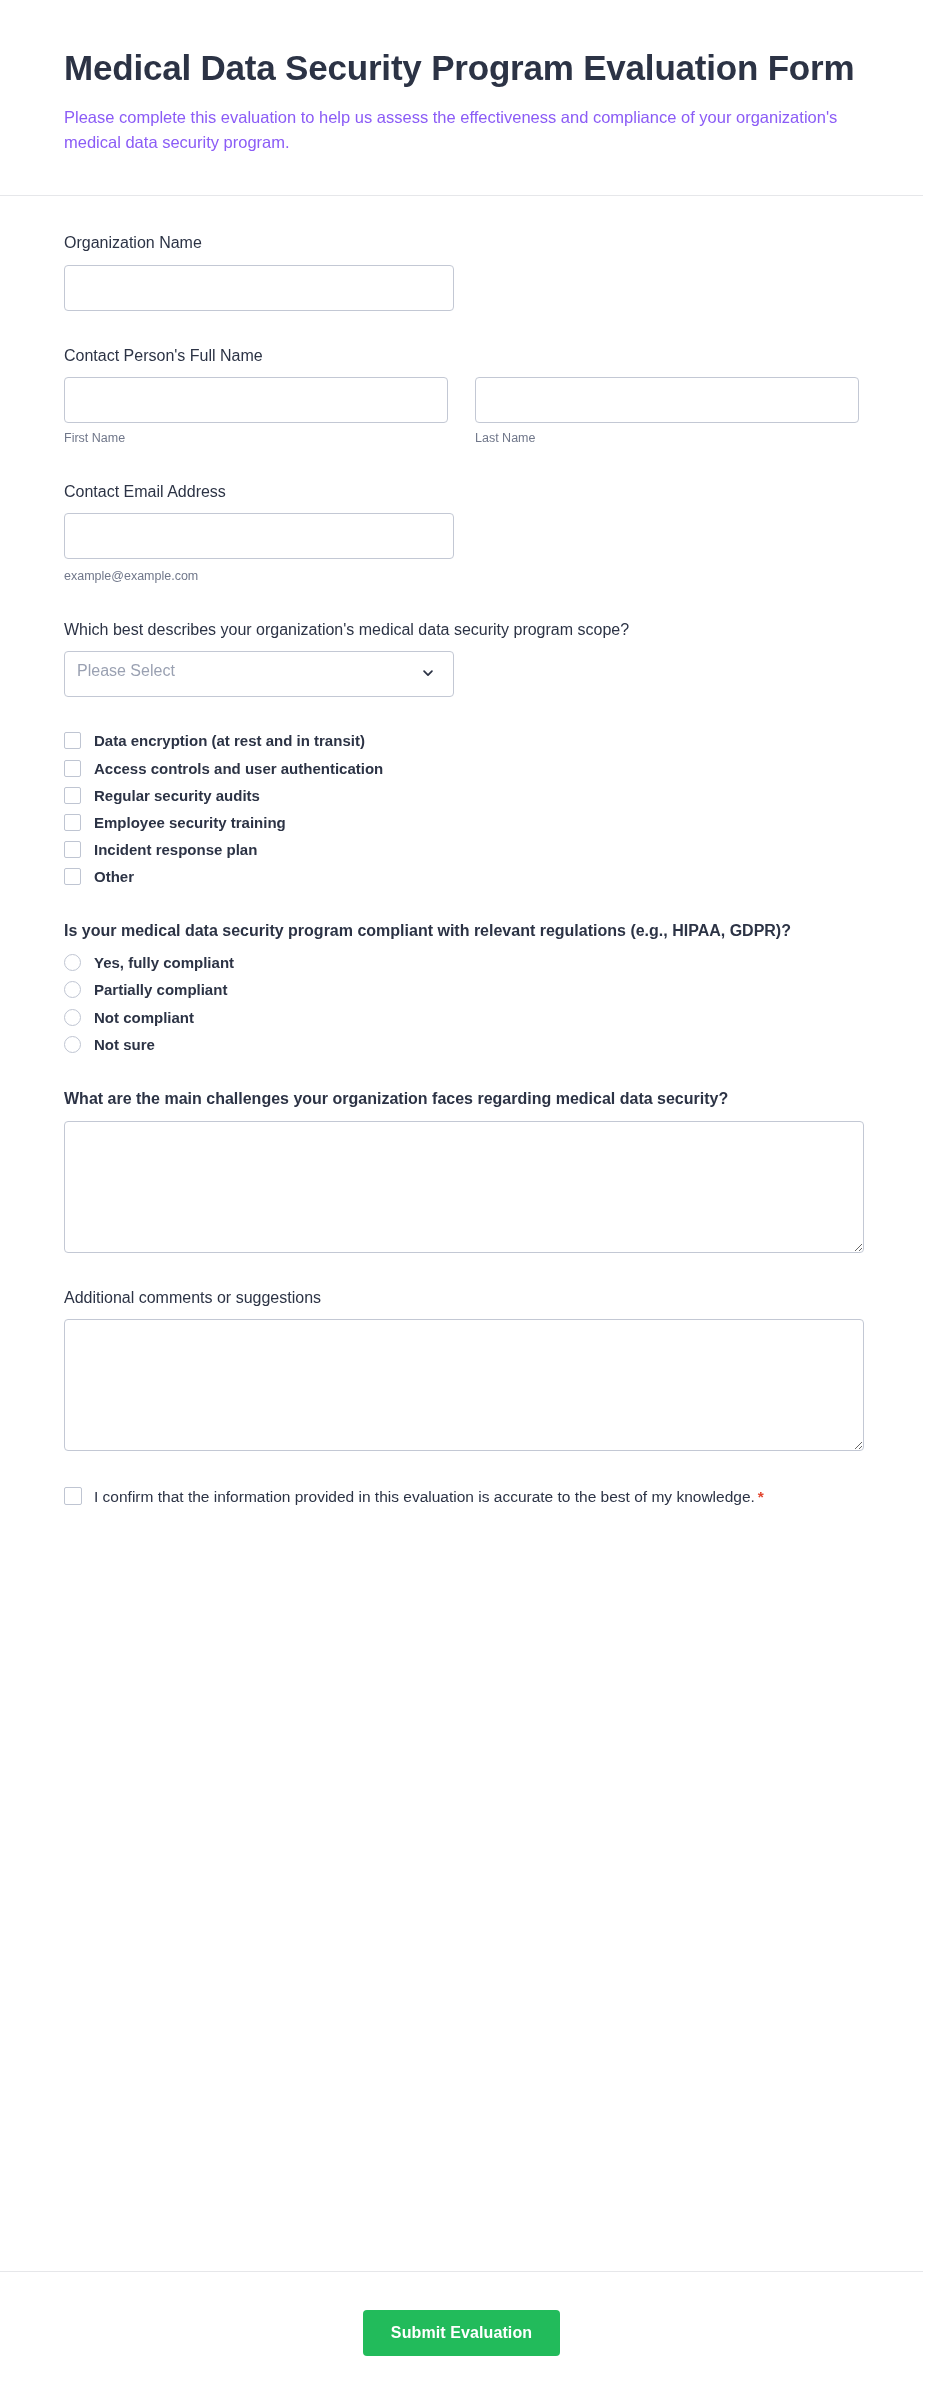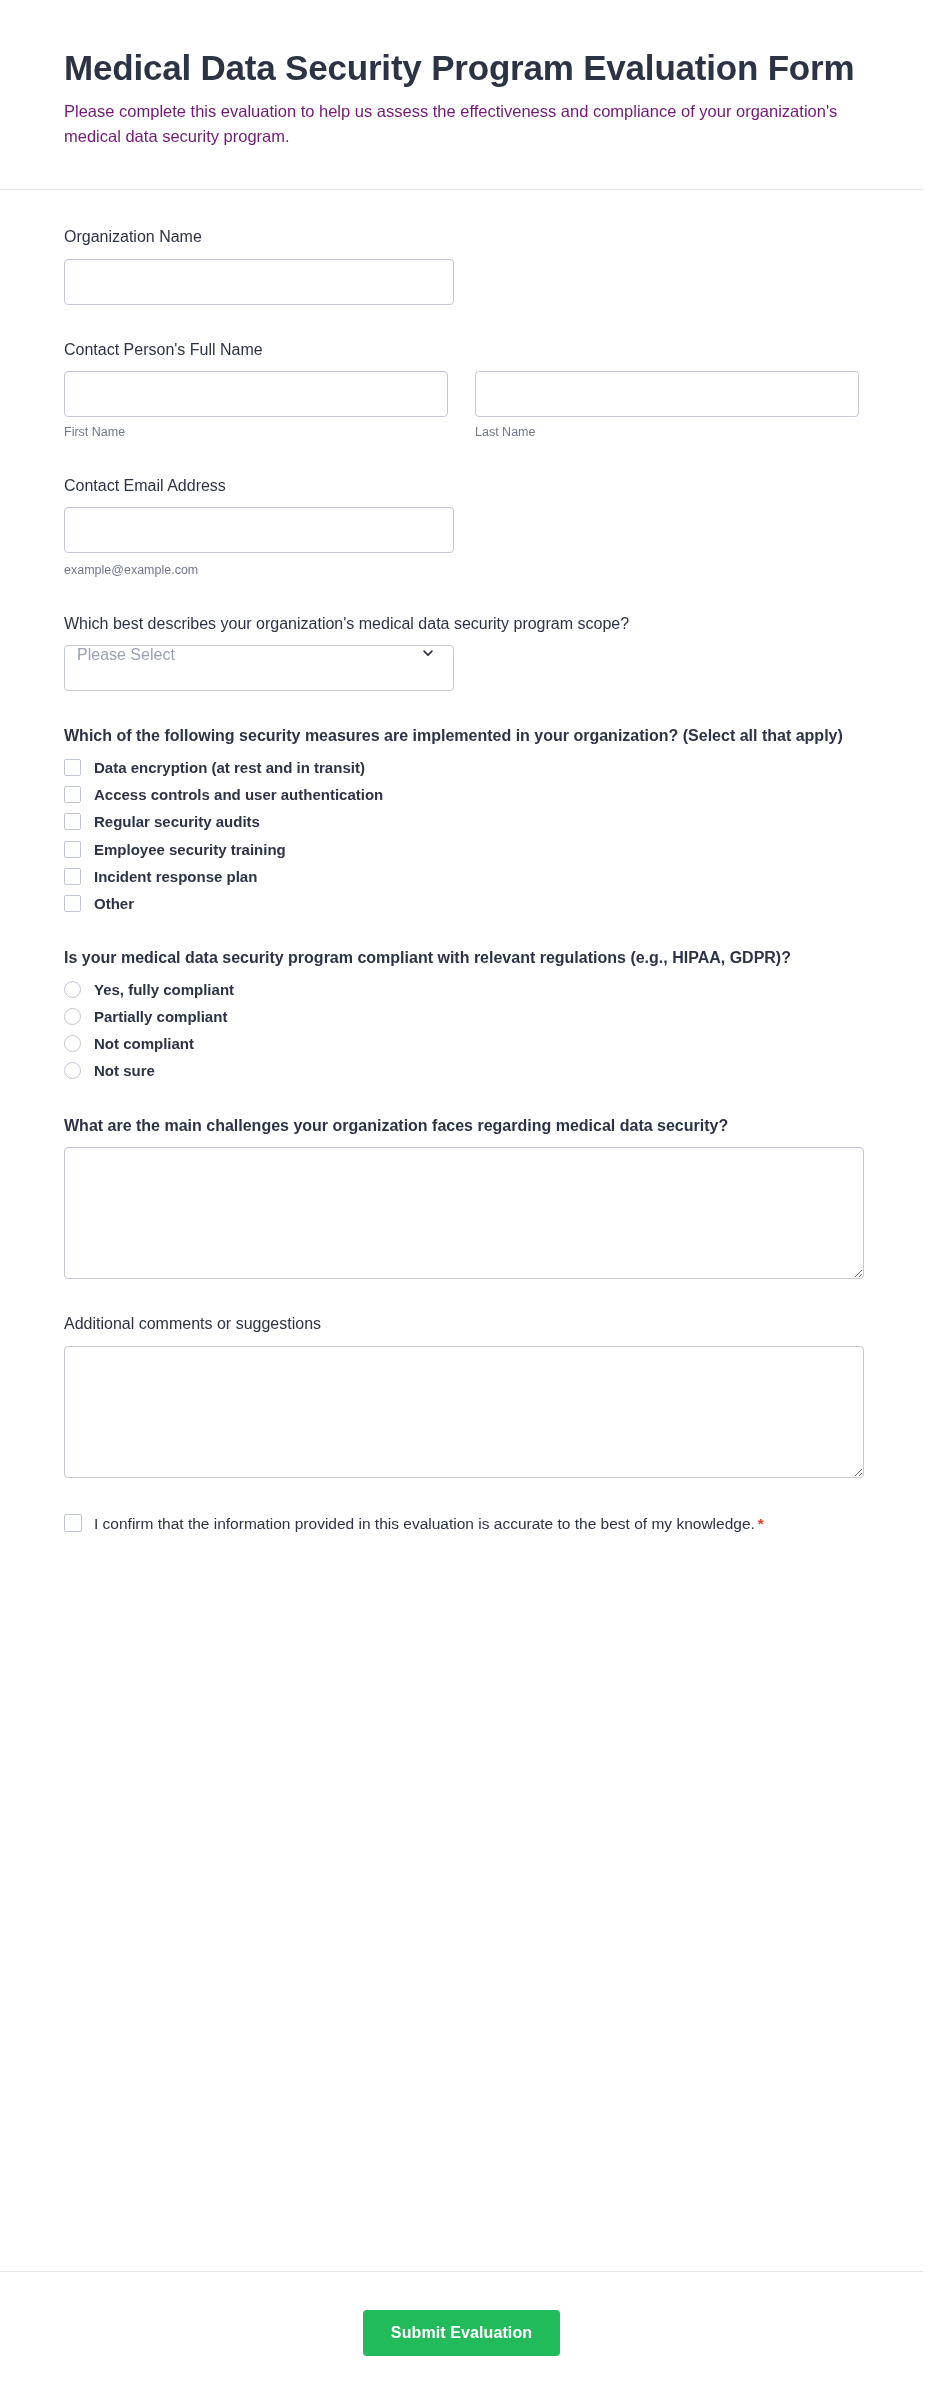--- a/index.html
+++ b/index.html
@@ -32,24 +32,24 @@
   .form-title {
     font-size: 35px;
     line-height: 1.28;
     font-weight: 700;
     color: #2c3345;
     letter-spacing: -0.2px;
     max-width: 800px;
   }
 
   .form-subtitle {
-    margin-top: 8px;
+    margin-top: 14px;
     font-size: 16.5px;
     line-height: 1.52;
-    color: #701a75;
+    color: #8b5cf6;
     font-weight: 400;
     max-width: 800px;
   }
 
   .header-divider {
     height: 1px;
     background: #e6e7ea;
     width: 100%;
   }
 
@@ -132,22 +132,22 @@
     width: 390px;
   }
 
   .select-box {
     width: 390px;
     height: 46px;
     border: 1px solid #c3c8d4;
     border-radius: 4px;
     background: #ffffff;
     display: flex;
-    align-items: flex-start;
-    padding: 0 12px;
+    align-items: flex-end;
+    padding: 16px 12px;
     cursor: pointer;
   }
 
   .select-placeholder {
     font-size: 16px;
     color: #9aa1b2;
     flex: 1 1 auto;
     font-weight: 400;
   }
 
@@ -320,21 +320,20 @@
           <span class="chevron-icon">
             <svg viewBox="0 0 16 16" width="14" height="14" fill="none" stroke="currentColor" stroke-width="2" stroke-linecap="round" stroke-linejoin="round">
               <polyline points="3.5,5.8 8,10.3 12.5,5.8"></polyline>
             </svg>
           </span>
         </div>
       </div>
     </div>
 
     <div class="field-block">
-      <label class="field-label bold">Which of the following security measures are implemented in your organization? (Select all that apply)</label>
       <div class="choice-list">
         <div class="choice-row">
           <span class="checkbox-box"></span>
           <span class="choice-text">Data encryption (at rest and in transit)</span>
         </div>
         <div class="choice-row">
           <span class="checkbox-box"></span>
           <span class="choice-text">Access controls and user authentication</span>
         </div>
         <div class="choice-row">

